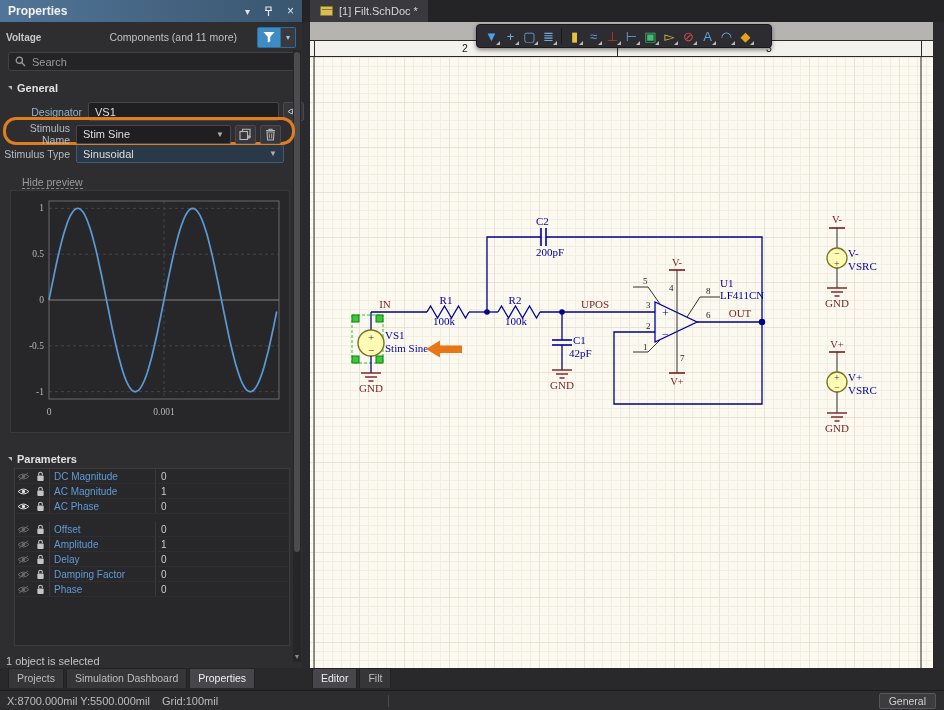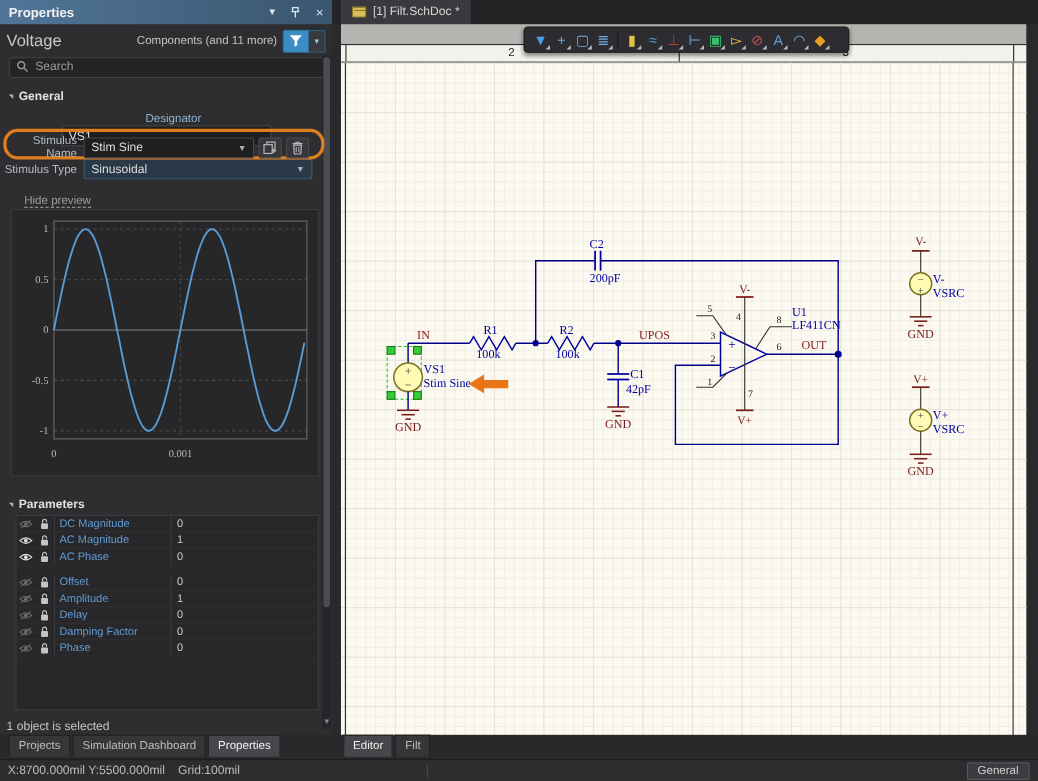--- a/index.html
+++ b/index.html
@@ -7,28 +7,28 @@
   body { font-family:"Liberation Sans", sans-serif; background:#2a2a2c; position:relative; overflow:hidden; color:#c8c8c8; }
   .abs { position:absolute; }
 
   
   #panel { left:0; top:0; width:302px; height:690px; background:#2e2e31; }
   #panel-header { left:0; top:0; width:302px; height:22px;
     background:linear-gradient(90deg,#517598,#3a566f); display:flex; align-items:center; padding:0 8px; }
   #panel-header .title { font-weight:bold; font-size:12px; color:#f2f2f2; }
   #panel-header .hdr-icons { margin-left:auto; display:flex; gap:14px; align-items:center; color:#dce6ef; font-size:10px; }
   .voltage-row { left:0; top:24px; width:302px; height:26px; display:flex; align-items:center; padding:0 6px; }
-  .voltage-row .vlabel { font-size:15px; color:#c8c8c8; }
-  .voltage-row .scope { margin-left:auto; font-size:10.5px; color:#c2c2c2; margin-right:5px;text-align:right; }
+  .voltage-row .vlabel { font-size:10px; color:#c8c8c8;font-weight:bold; }
+  .voltage-row .scope { margin-left:auto; font-size:10.5px; color:#c2c2c2; margin-right:20px;text-align:right; }
   .filter-btn { width:24px; height:21px; background:#3d8dc4; border:1px solid #2b6f9e; border-radius:2px 0 0 2px;
     display:flex; align-items:center; justify-content:center; }
   .filter-drop { width:15px; height:21px; background:#3a3a3e; border:1px solid #2b6f9e; border-left:none;
     border-radius:0 2px 2px 0; display:flex; align-items:center; justify-content:center; font-size:8px; color:#9fc6e2; }
   .search-box { left:8px; top:52px; width:287px; height:19px; background:#242427; border:1px solid #424246;
-    border-radius:3px; display:flex; padding:2px 6px; gap:6px; }
+    border-radius:3px; display:flex; align-items:center; padding:2px 6px; gap:6px; }
   .search-box .ph { font-size:11px; color:#9a9a9a; }
   .section-hdr { display:flex; align-items:center; gap:5px; font-size:11px; font-weight:bold; color:#e0e0e0; }
   .section-hdr .tri { width:0; height:0; border-left:4px solid transparent; border-top:4px solid #b8b8b8; transform:rotate(0deg); }
   .fieldrow { position:absolute; display:flex; align-items:center; }
   .flabel { width:76px; text-align:right; padding-right:6px; font-size:10.5px; color:#b4bcc4; }
   .flabel.blue { color:#8fb2cf; }
   .finput { height:19px; background:#1f1f22; border:1px solid #47474b; border-radius:2px;
     font-size:11px; color:#dedede; display:flex; align-items:center; padding:0 6px; }
   .fsel { justify-content:space-between; }
   .fsel .caret { color:#b0b0b0; font-size:8px; }
@@ -133,21 +133,21 @@
       <line x1="6.8" y1="6.8" x2="10" y2="10" stroke="#9a9a9a" stroke-width="1.3"></line>
     </svg>
     <span class="ph">Search</span>
   </div>
 
   <div class="section-hdr abs" style="left:8px; top:82px;">
     <span class="tri"></span>
     <span>General</span>
   </div>
 
-  <div class="fieldrow" style="left:0; top:102px; width:302px;flex-direction:column;">
+  <div class="fieldrow" style="left:12px; top:102px; width:302px;">
     <span class="flabel blue">Designator</span>
     <span class="finput" style="width:191px;">VS1</span>
     <span class="sqbtn">
       <svg width="13" height="9" viewBox="0 0 14 10">
         <path d="M1,5 Q7,-0.5 13,5 Q7,10.5 1,5 Z" fill="none" stroke="#c8c8c8" stroke-width="1.1"></path>
         <circle cx="7" cy="5" r="1.9" fill="#c8c8c8"></circle>
       </svg>
     </span>
   </div>
 

